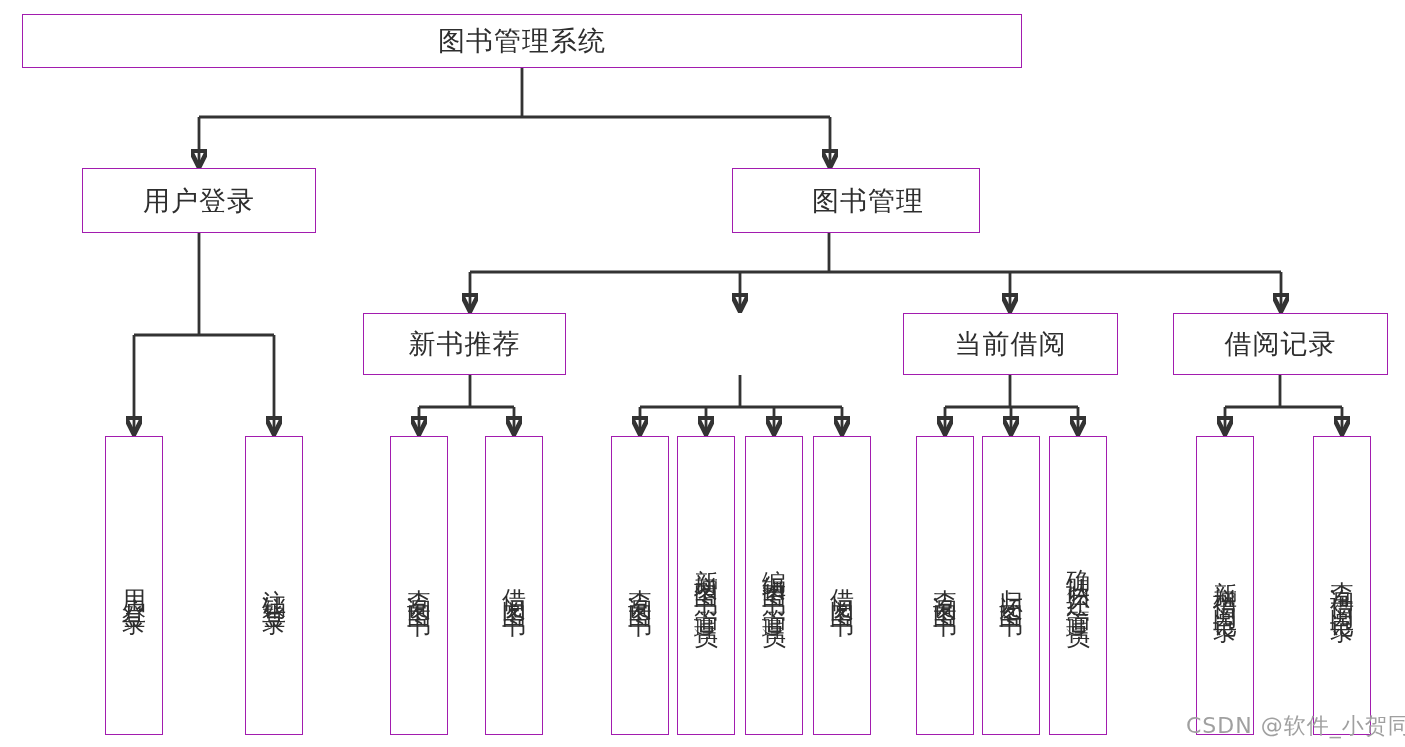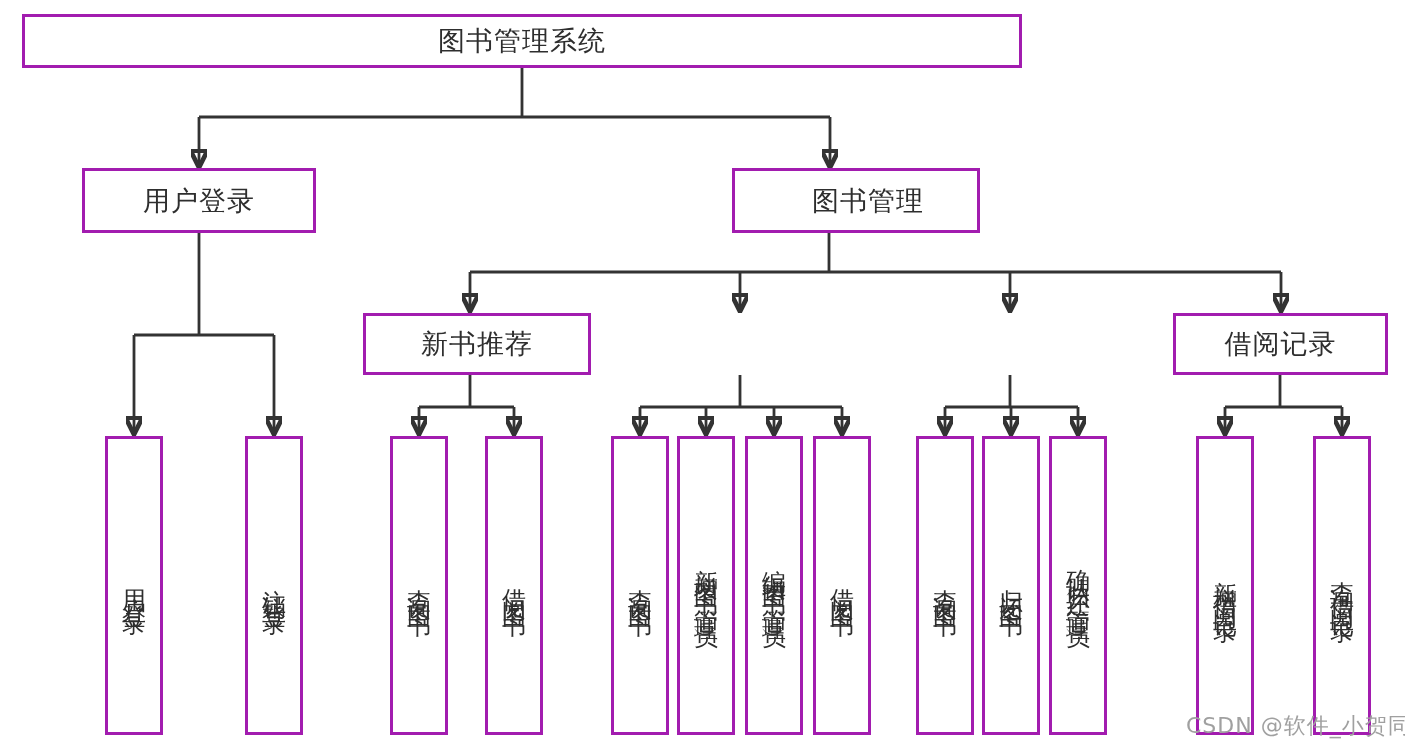--- a/index.html
+++ b/index.html
@@ -18,21 +18,21 @@
   }
   svg.connectors path, svg.connectors line {
     stroke: #333333;
     stroke-width: 2.8;
     fill: none;
   }
   .box {
     position: absolute;
     box-sizing: border-box;
     background: #ffffff;
-    border: 3px solid #a21caf;
+    border: 1px solid #a21caf;
     display: flex;
     align-items: center;
     justify-content: center;
     color: #2e2e2e;
   }
   .hbox { font-size: 27px; letter-spacing: 1px; white-space: nowrap; }
   .vbox .vtext {
     writing-mode: vertical-rl;
     text-orientation: mixed;
     font-size: 24px;
@@ -115,22 +115,25 @@
     <span>图书管理系统</span>
   </div>
 
   <div class="box hbox" style="left:82px; top:168px; width:234px; height:65px;">
     <span>用户登录</span>
   </div>
   <div class="box hbox" style="left:732px; top:168px; width:248px; height:65px;padding-left:24px;">
     <span>图书管理</span>
   </div>
 
-  <div class="box hbox" style="left:363px; top:313px; width:228px; height:62px;">
+  <div class="box hbox" style="left:363px; top:313px; width:203px; height:62px;">
     <span>新书推荐</span>
+  </div>
+  <div class="box hbox" style="left:903px; top:313px; width:215px; height:62px;">
+    <span>当前借阅</span>
   </div>
   <div class="box hbox" style="left:1173px; top:313px; width:215px; height:62px;">
     <span>借阅记录</span>
   </div>
 
   <div class="box vbox" style="left:105px; top:436px; width:58px; height:299px;">
     <span class="vtext">用户登录</span>
   </div>
   <div class="box vbox" style="left:245px; top:436px; width:58px; height:299px;">
     <span class="vtext">注销登录</span>

